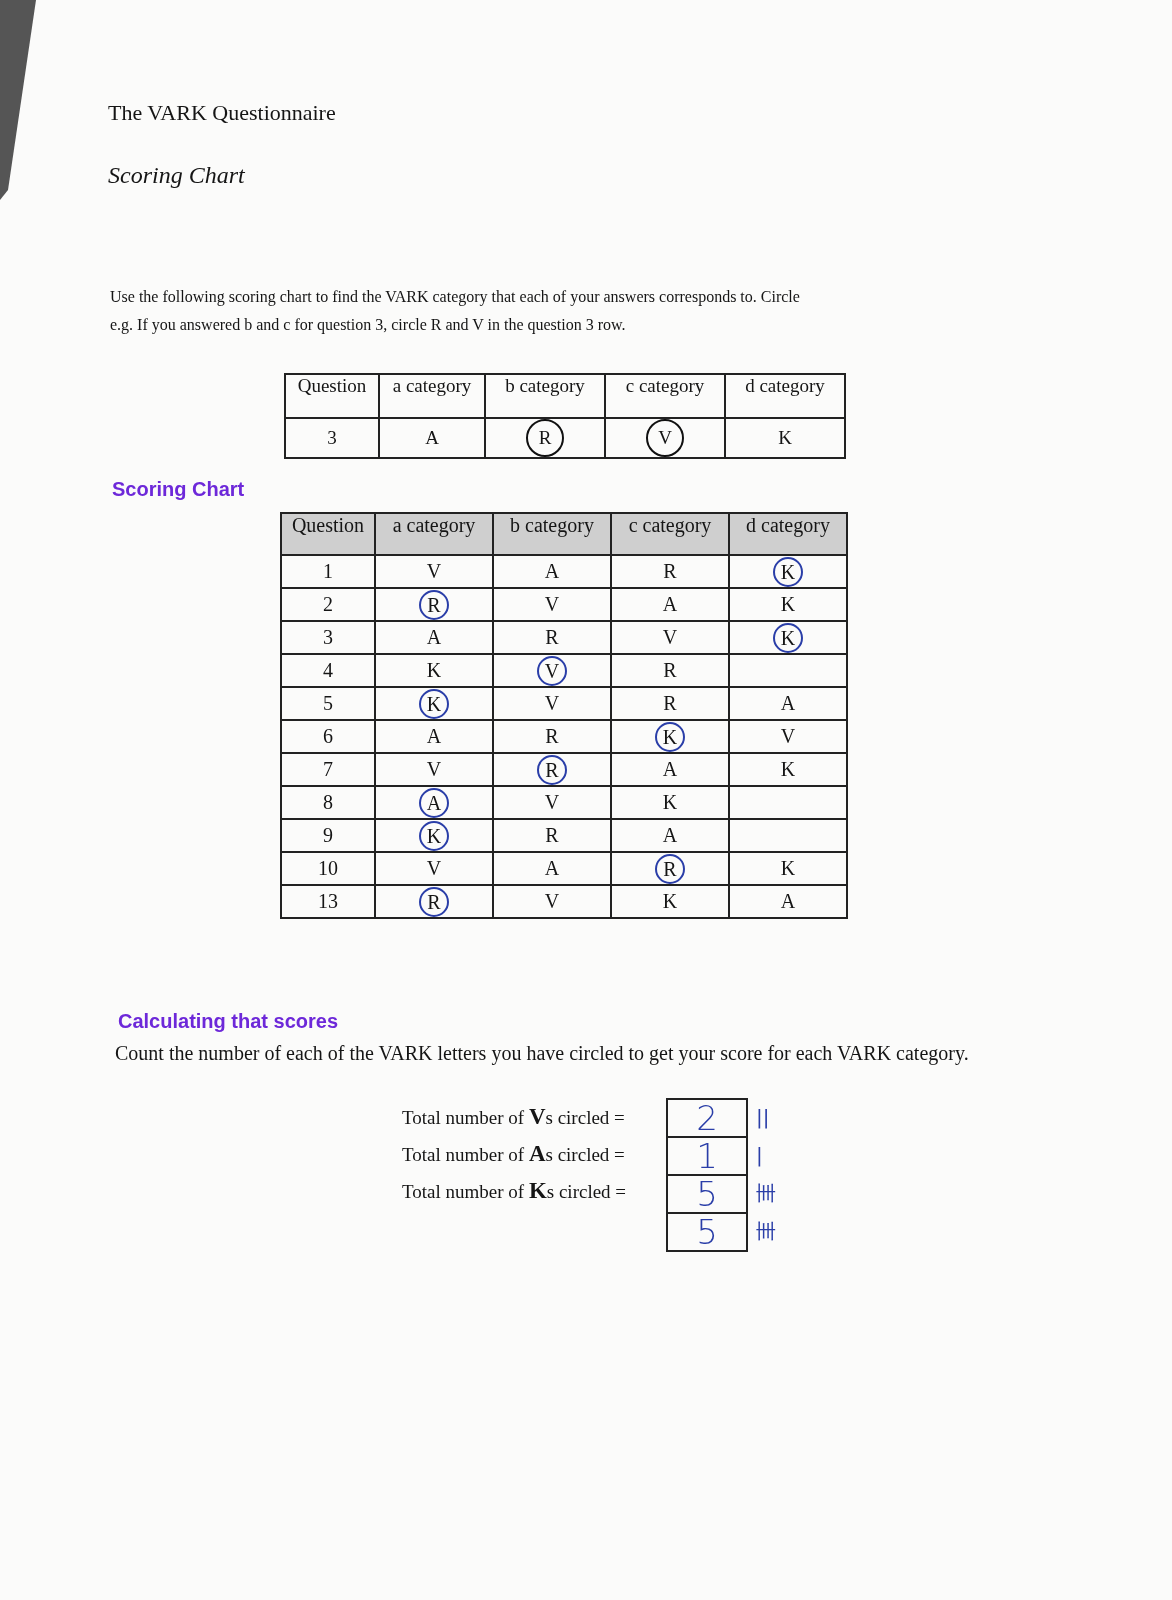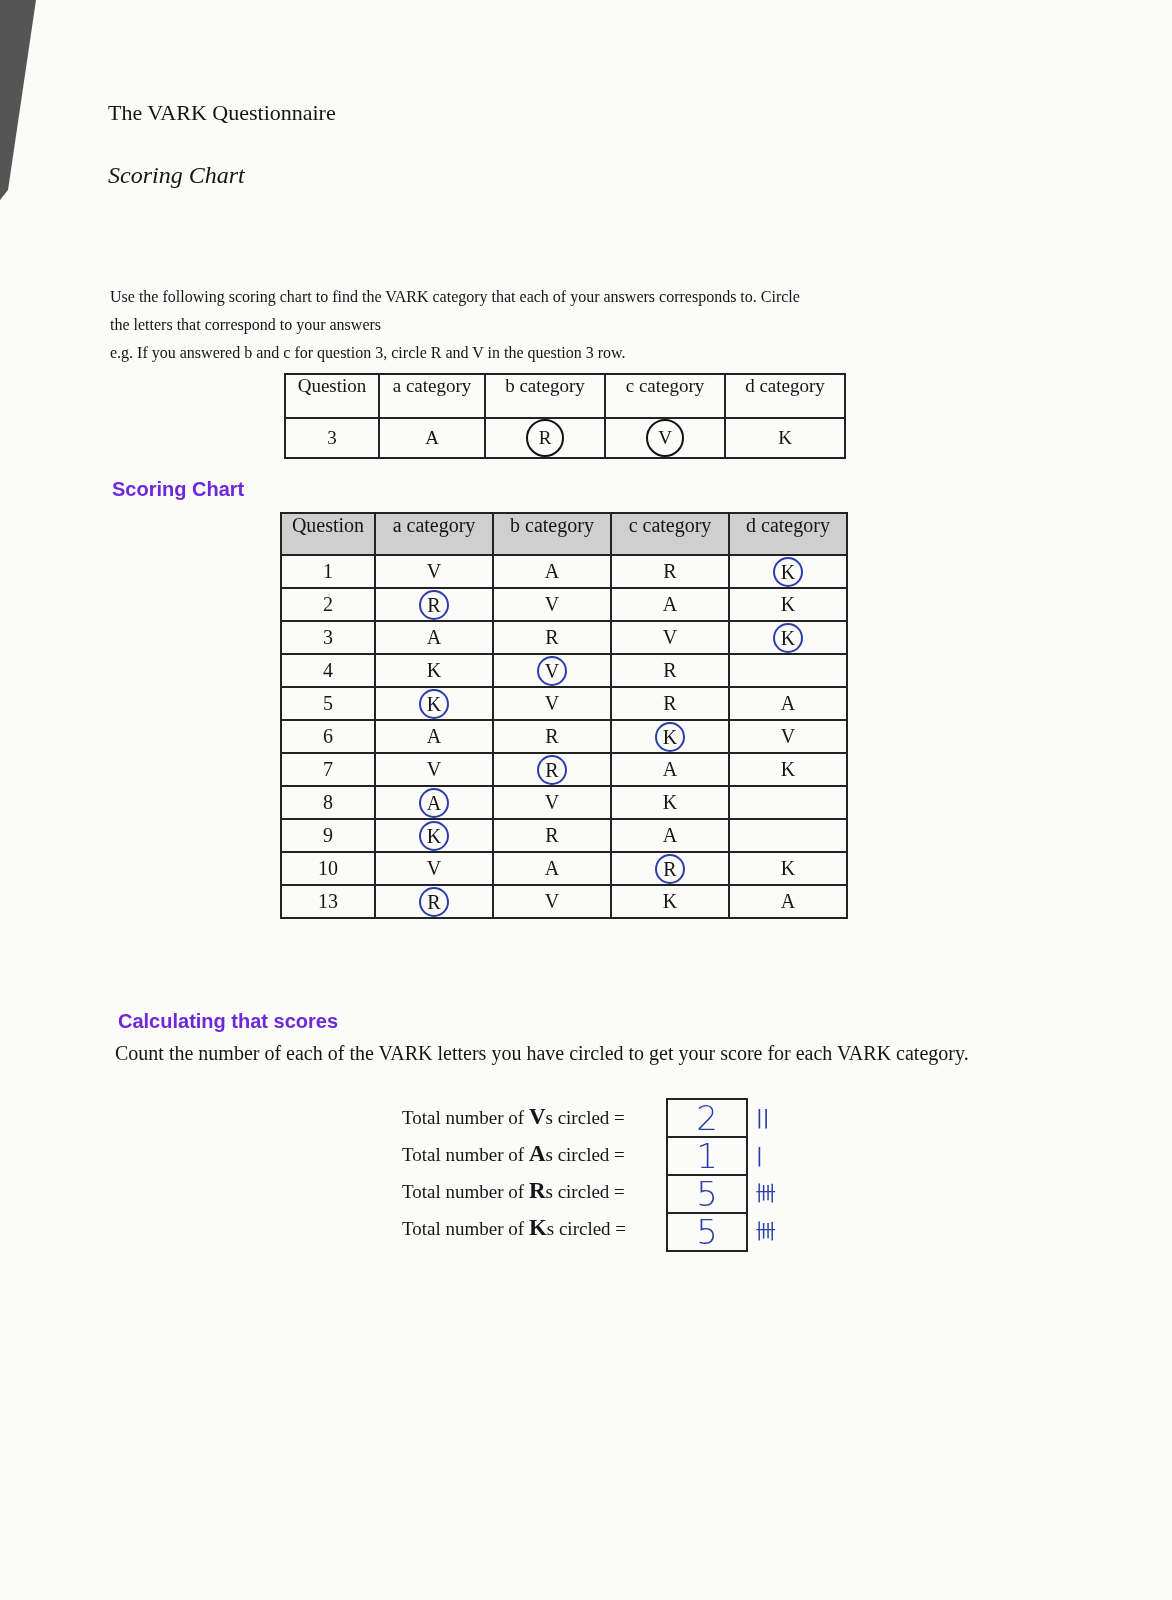--- a/index.html
+++ b/index.html
@@ -32,21 +32,20 @@
 
 <svg class="edge" viewBox="0 0 36 200">
     <polygon points="0,0 36,0 8,190 0,200" fill="#555"></polygon>
   </svg>
 
 <div class="title">The VARK Questionnaire</div>
 <div class="subtitle">Scoring Chart</div>
 
 <div class="intro">
   <div>Use the following scoring chart to find the VARK category that each of your answers corresponds to. Circle</div>
-  <div>the letters that correspond to your answers</div>
   <div>e.g. If you answered b and c for question 3, circle R and V in the question 3 row.</div>
 </div>
 
 <table class="ex-table">
   <tbody>
       <tr class="h">
     <td style="width:92px">Question</td>
     <td style="width:104px">a category</td>
     <td style="width:118px">b category</td>
     <td style="width:118px">c category</td>
@@ -152,21 +151,20 @@
       </tr>
     </tbody>
 </table>
 
 <div class="sans-head" style="left:118px;top:1010px;">Calculating that scores</div>
 <div class="calc-text">Count the number of each of the VARK letters you have circled to get your score for each VARK category.</div>
 
 <div class="totals" id="totals">
     <div class="row"><span>Total number of </span><b>V</b><span>s circled =</span></div>
     <div class="row"><span>Total number of </span><b>A</b><span>s circled =</span></div>
-    <div class="row"><span>Total number of </span><b>R</b><span>s circled =</span></div>
     <div class="row"><span>Total number of </span><b>K</b><span>s circled =</span></div>
   </div>
 <div class="box" id="box">
     <div>2</div>
     <div>1</div>
     <div>5</div>
     <div>5</div>
   </div>
 <div class="tally" id="tally">
     <div>||</div>

